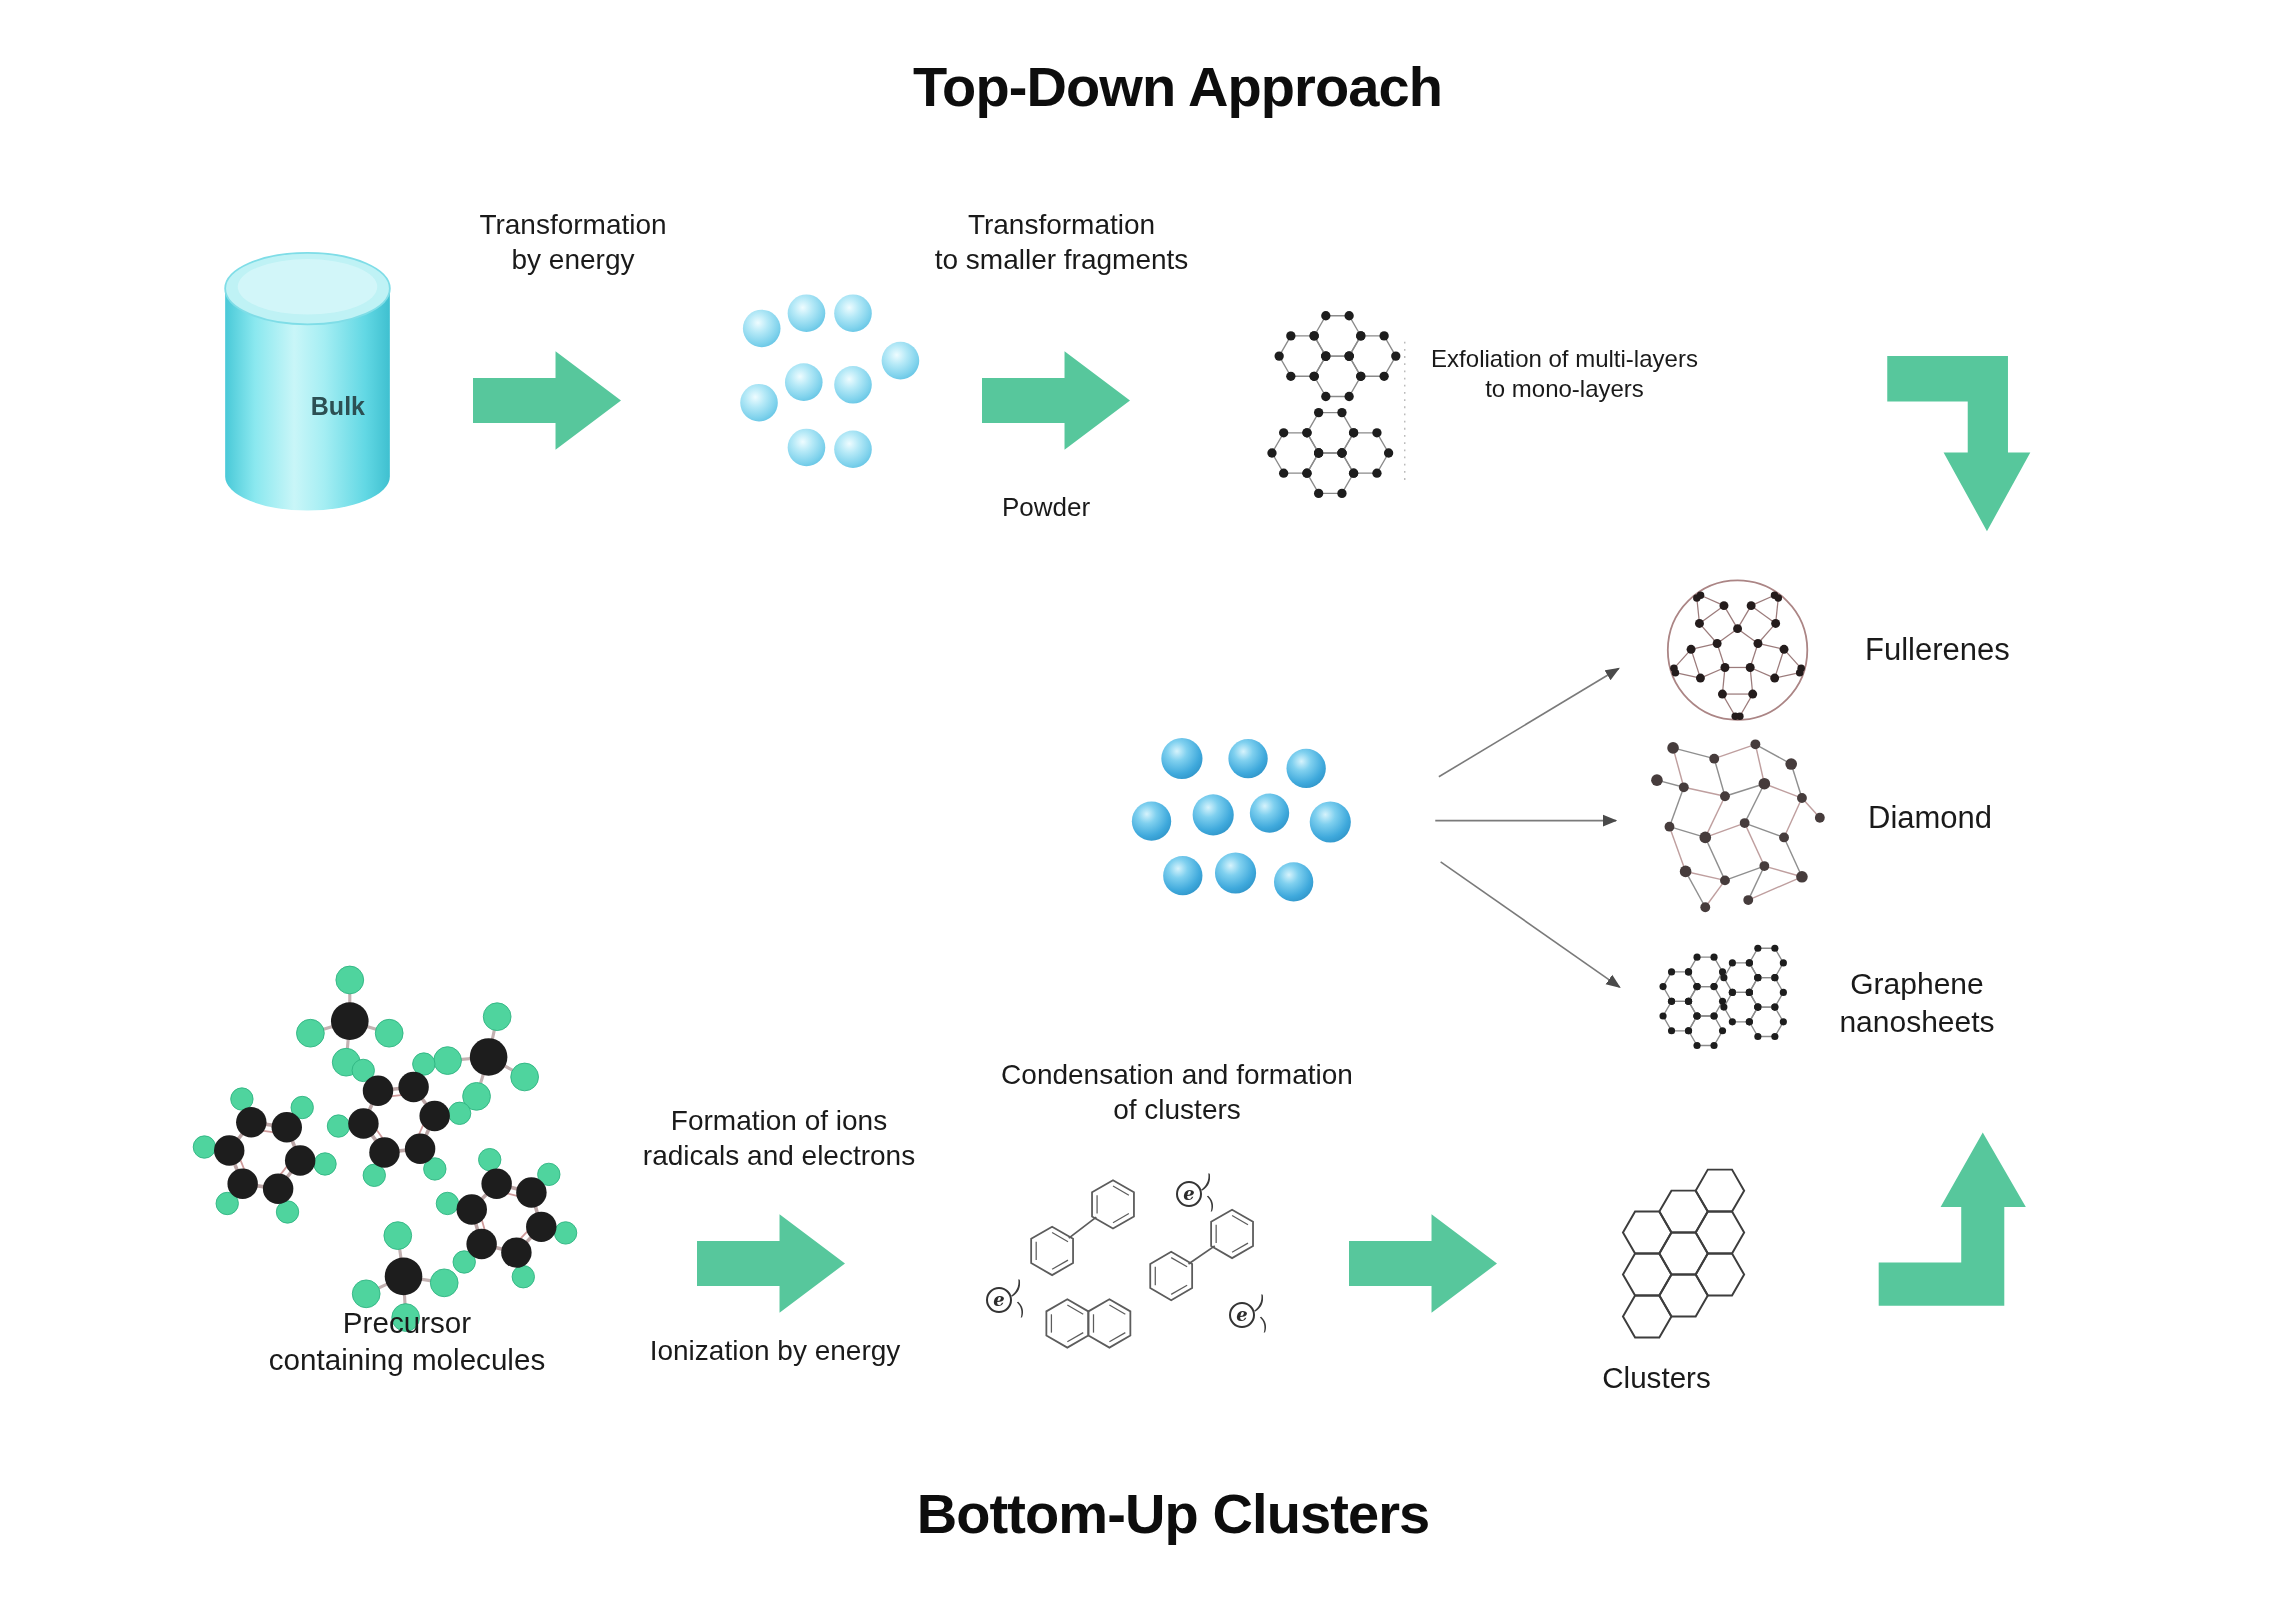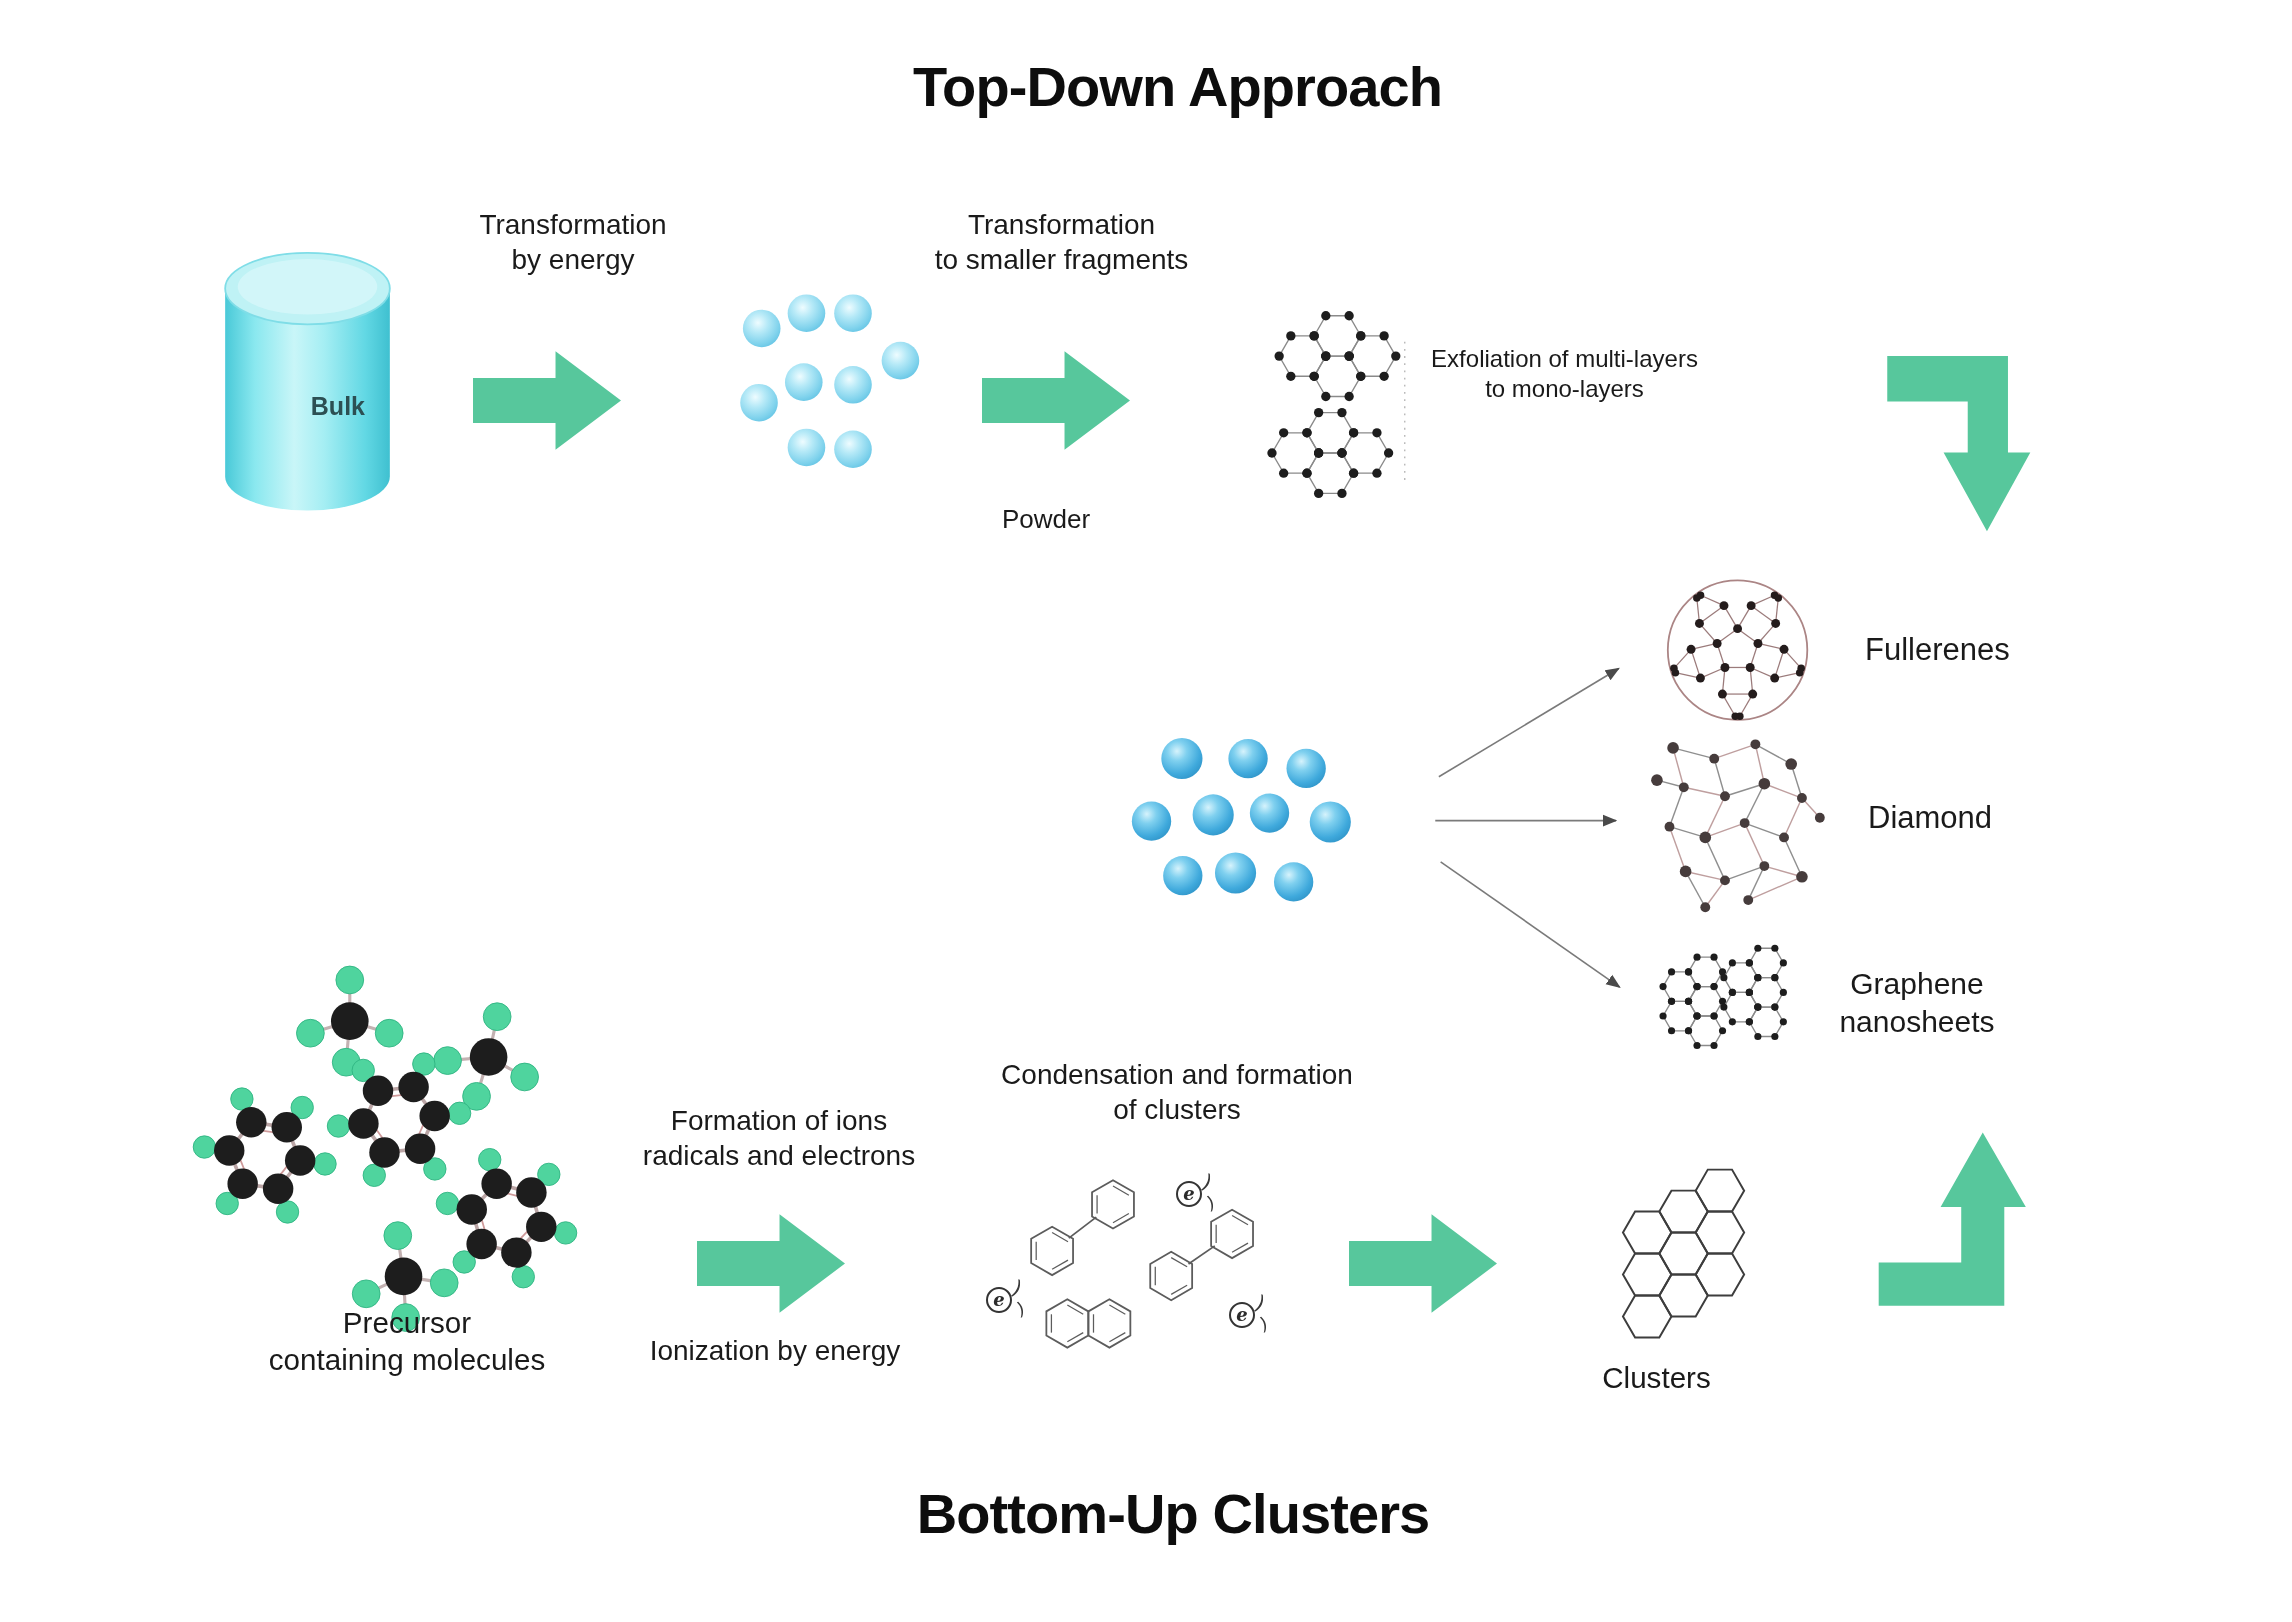--- a/index.html
+++ b/index.html
@@ -78,21 +78,21 @@
     <circle cx="124" cy="97" r="21" fill="url(#gradSphere)"></circle>
     <circle cx="72" cy="167" r="21" fill="url(#gradSphere)"></circle>
     <circle cx="124" cy="169" r="21" fill="url(#gradSphere)"></circle>
   </svg>
 
   <div class="label" style="left:878px;top:207px;width:367px;font-size:28px;">Transformation
 to smaller fragments</div>
   <svg class="abs" style="left:982px;top:351px;" width="148" height="99" viewBox="0 0 165 110">
     <polygon class="fat" points="0,30 92,30 92,0 165,55 92,110 92,80 0,80"></polygon>
   </svg>
-  <div class="label" style="left:952px;top:491px;width:188px;font-size:26px;margin-top:12px;">Powder</div>
+  <div class="label" style="left:952px;top:491px;width:188px;font-size:26px;">Powder</div>
 
   <svg id="multilayer" class="abs" style="left:1272px;top:304px;" width="148" height="202" viewBox="0 0 165 225">
       <g>
         <polygon fill="none" stroke="#8a8a8a" stroke-width="1.5" points="60.0,58.0 47.0,80.5 21.0,80.5 8.0,58.0 21.0,35.5 47.0,35.5"></polygon>
         <circle fill="#1d1d1d" cx="60" cy="58" r="5.2"></circle>
         <circle fill="#1d1d1d" cx="47" cy="80.5166604983954" r="5.2"></circle>
         <circle fill="#1d1d1d" cx="21.000000000000007" cy="80.51666049839541" r="5.2"></circle>
         <circle fill="#1d1d1d" cx="8" cy="58" r="5.2"></circle>
         <circle fill="#1d1d1d" cx="20.99999999999999" cy="35.483339501604604" r="5.2"></circle>
         <circle fill="#1d1d1d" cx="47" cy="35.4833395016046" r="5.2"></circle>

